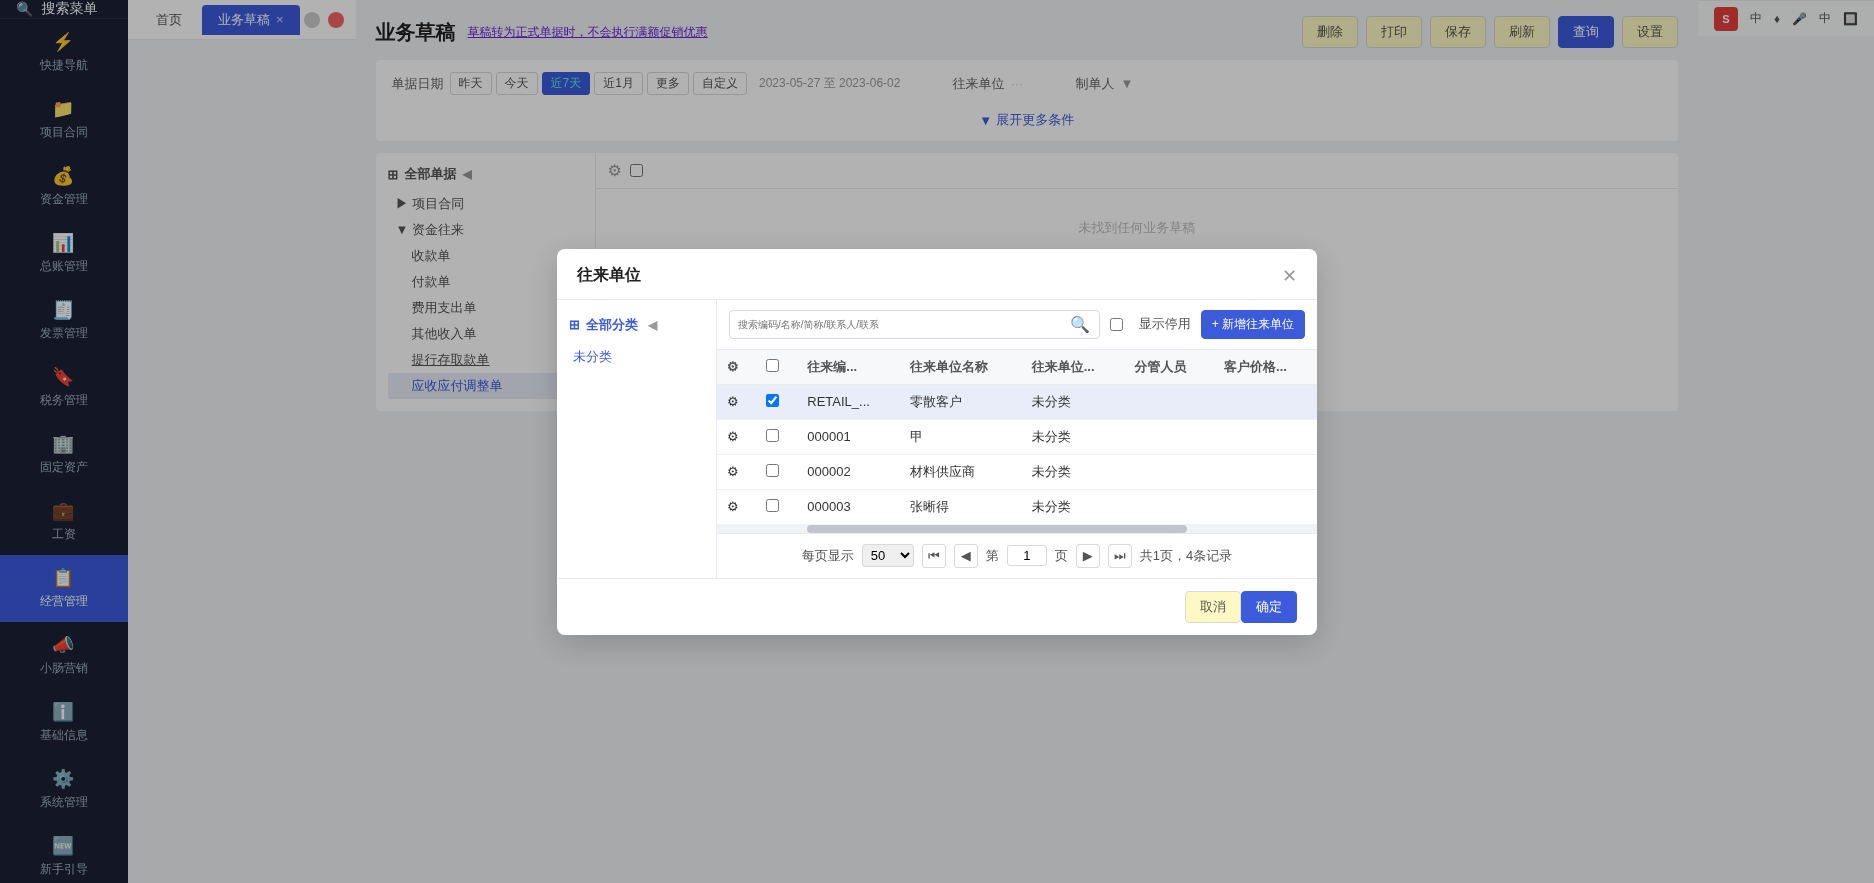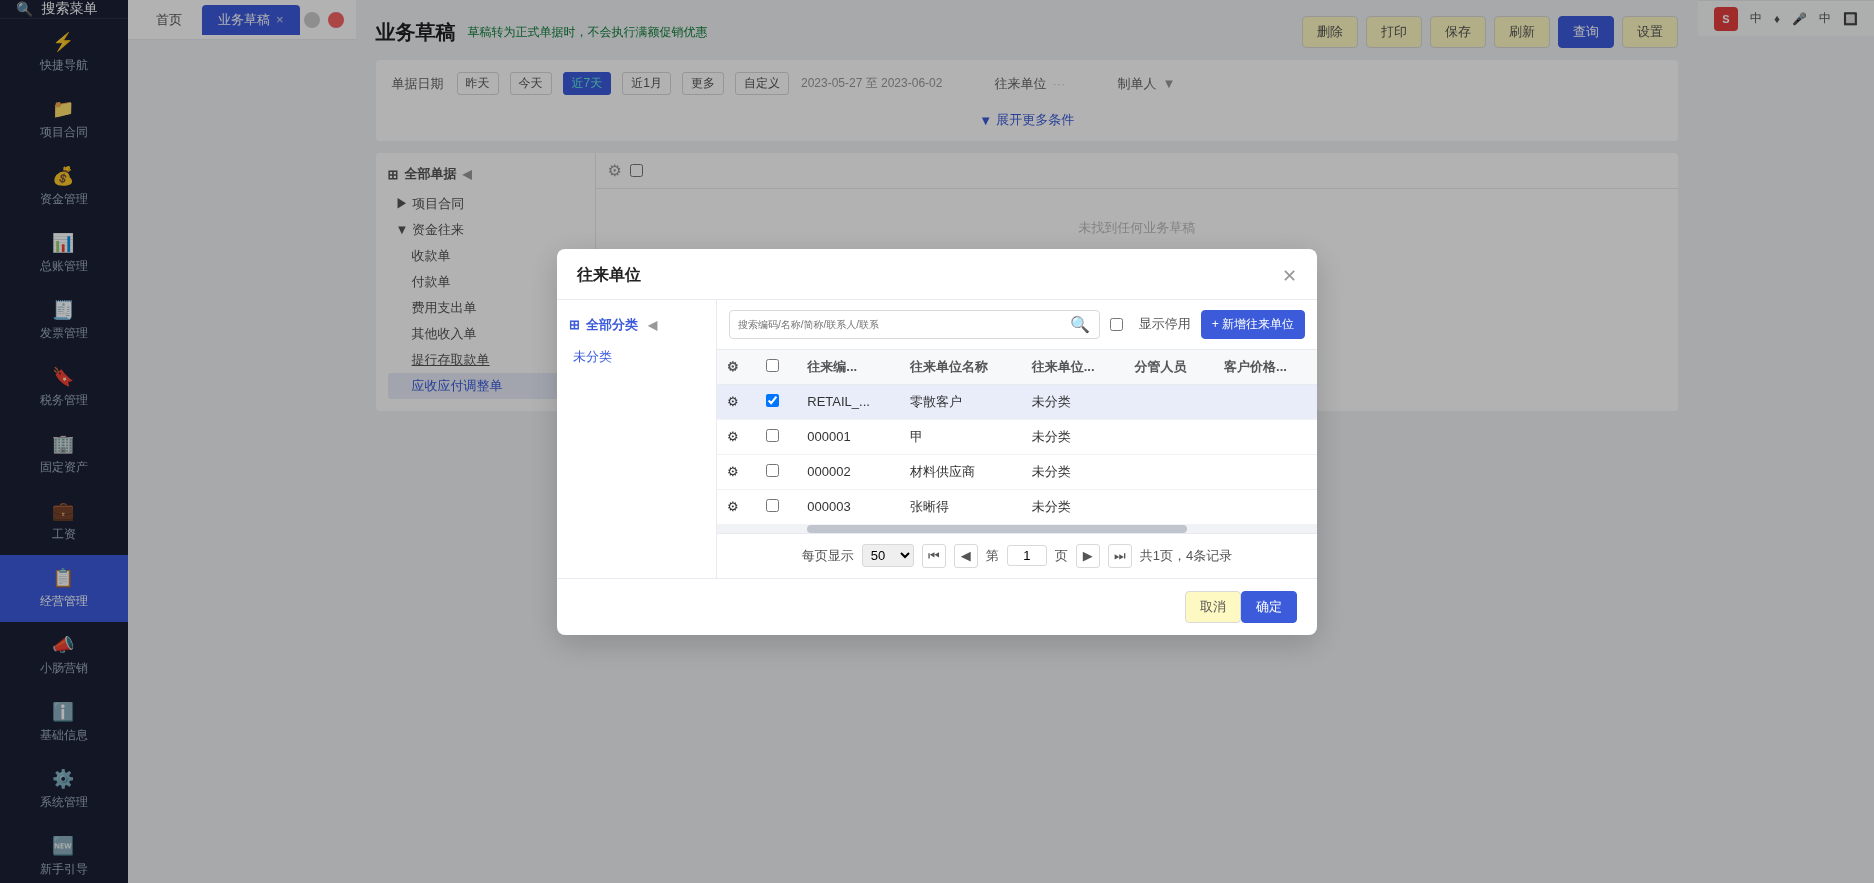--- a/index.html
+++ b/index.html
@@ -90,21 +90,21 @@
     }
 
     
     .page-header {
       display: flex;
       align-items: center;
       gap: 12px;
       margin-bottom: 12px;
     }
     .page-title { font-size: 20px; font-weight: bold; color: #222; }
-    .page-subtitle { font-size: 12px; color: #15803d; }
+    .page-subtitle { font-size: 12px; color: #6d28d9; text-decoration: underline; }
     .btn {
       padding: 6px 14px;
       border-radius: 4px;
       border: 1px solid #d9d9d9;
       background: #fef9c3;
       font-size: 13px;
       cursor: pointer;
       color: #555;
     }
     .btn-primary {
@@ -134,21 +134,20 @@
     .filter-label { color: #666; white-space: nowrap; }
     .date-btns { display: flex; gap: 4px; }
     .date-btn {
       padding: 2px 8px;
       border-radius: 3px;
       border: 1px solid #d9d9d9;
       background: #fff;
       font-size: 12px;
       cursor: pointer;
       color: #555;
-      margin-left: 7px;
     }
     .date-btn.active {
       background: #3b5bdb;
       color: #5eead4;
       border-color: #3b5bdb;
     }
     .expand-more {
       color: #3b5bdb;
       cursor: pointer;
       font-size: 13px;

